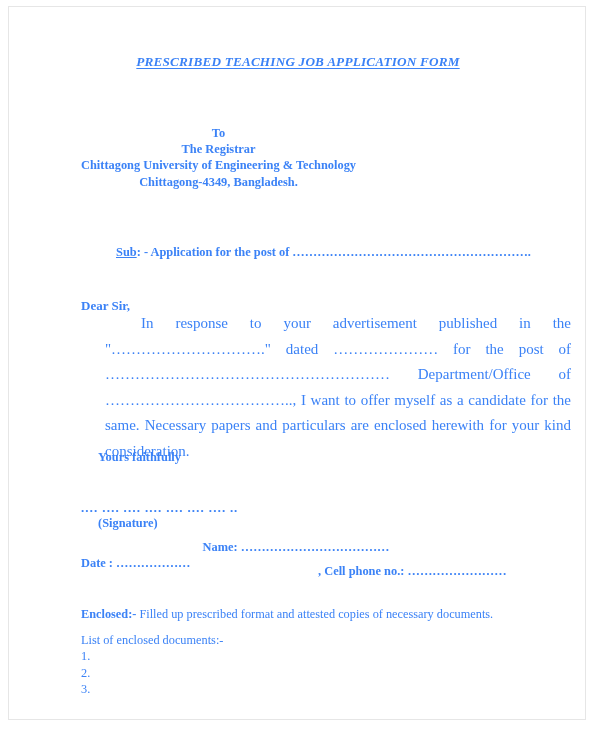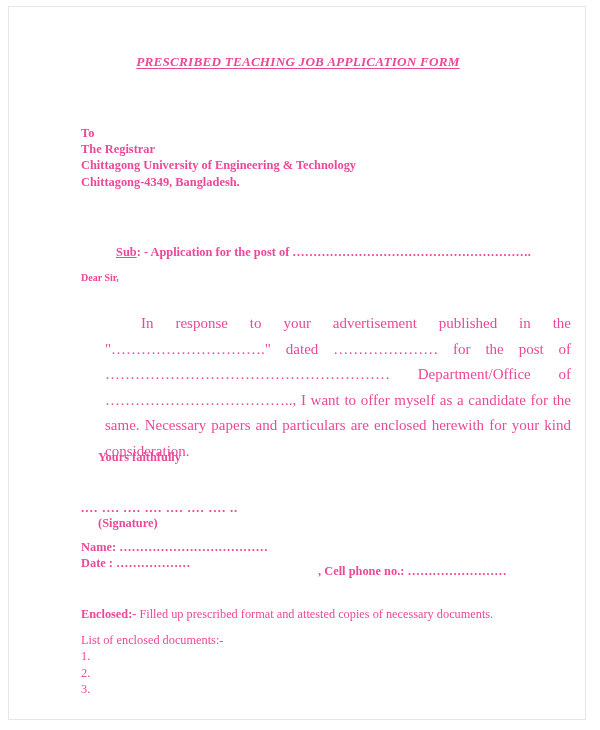--- a/index.html
+++ b/index.html
@@ -22,21 +22,21 @@
     border: 1px solid #e6e6e6;
     box-sizing: border-box;
     overflow: hidden;
   }
   .doc {
     position: absolute;
     left: 0;
     top: 0;
     width: 578px;
     height: 714px;
-    color: #ec4899;
+    color: #3b82f6;
   }
 
   .title {
     position: absolute;
     left: 0;
     top: 47px;
     width: 578px;
     text-align: center;
     font-weight: bold;
     font-style: italic;
@@ -48,20 +48,21 @@
     text-underline-offset: 2px;
   }
 
   .addr {
     position: absolute;
     left: 72px;
     top: 118px;
     font-weight: bold;
     font-size: 12.4px;
     line-height: 16.2px;
+    text-align: center;
   }
   .addr div { white-space: nowrap; }
 
   .through {
     position: absolute;
     left: 107px;
     top: 212px;
     font-size: 12.3px;
     white-space: nowrap;
   }
@@ -72,22 +73,22 @@
     font-size: 12.4px;
     font-weight: bold;
     white-space: nowrap;
     text-align: right;
   }
   .subject .u { text-decoration: underline; }
 
   .dear {
     position: absolute;
     left: 72px;
-    top: 265px;
-    font-size: 10px;
+    top: 291px;
+    font-size: 13px;
     font-weight: bold;
   }
 
   .body-para {
     position: absolute;
     left: 84px;
     top: 304px;
     width: 466px;
     font-size: 15px;
     line-height: 25.5px;
@@ -123,20 +124,21 @@
   }
 
   .namerow {
     position: absolute;
     left: 72px;
     top: 533px;
     width: 430px;
     font-size: 12.4px;
     font-weight: bold;
     white-space: nowrap;
+    text-align: center;
   }
   .namerow .cell {
     position: absolute;
     left: 237px;
     top: 0;
     margin-top: 24px;
   }
   .daterow {
     position: absolute;
     left: 72px;

